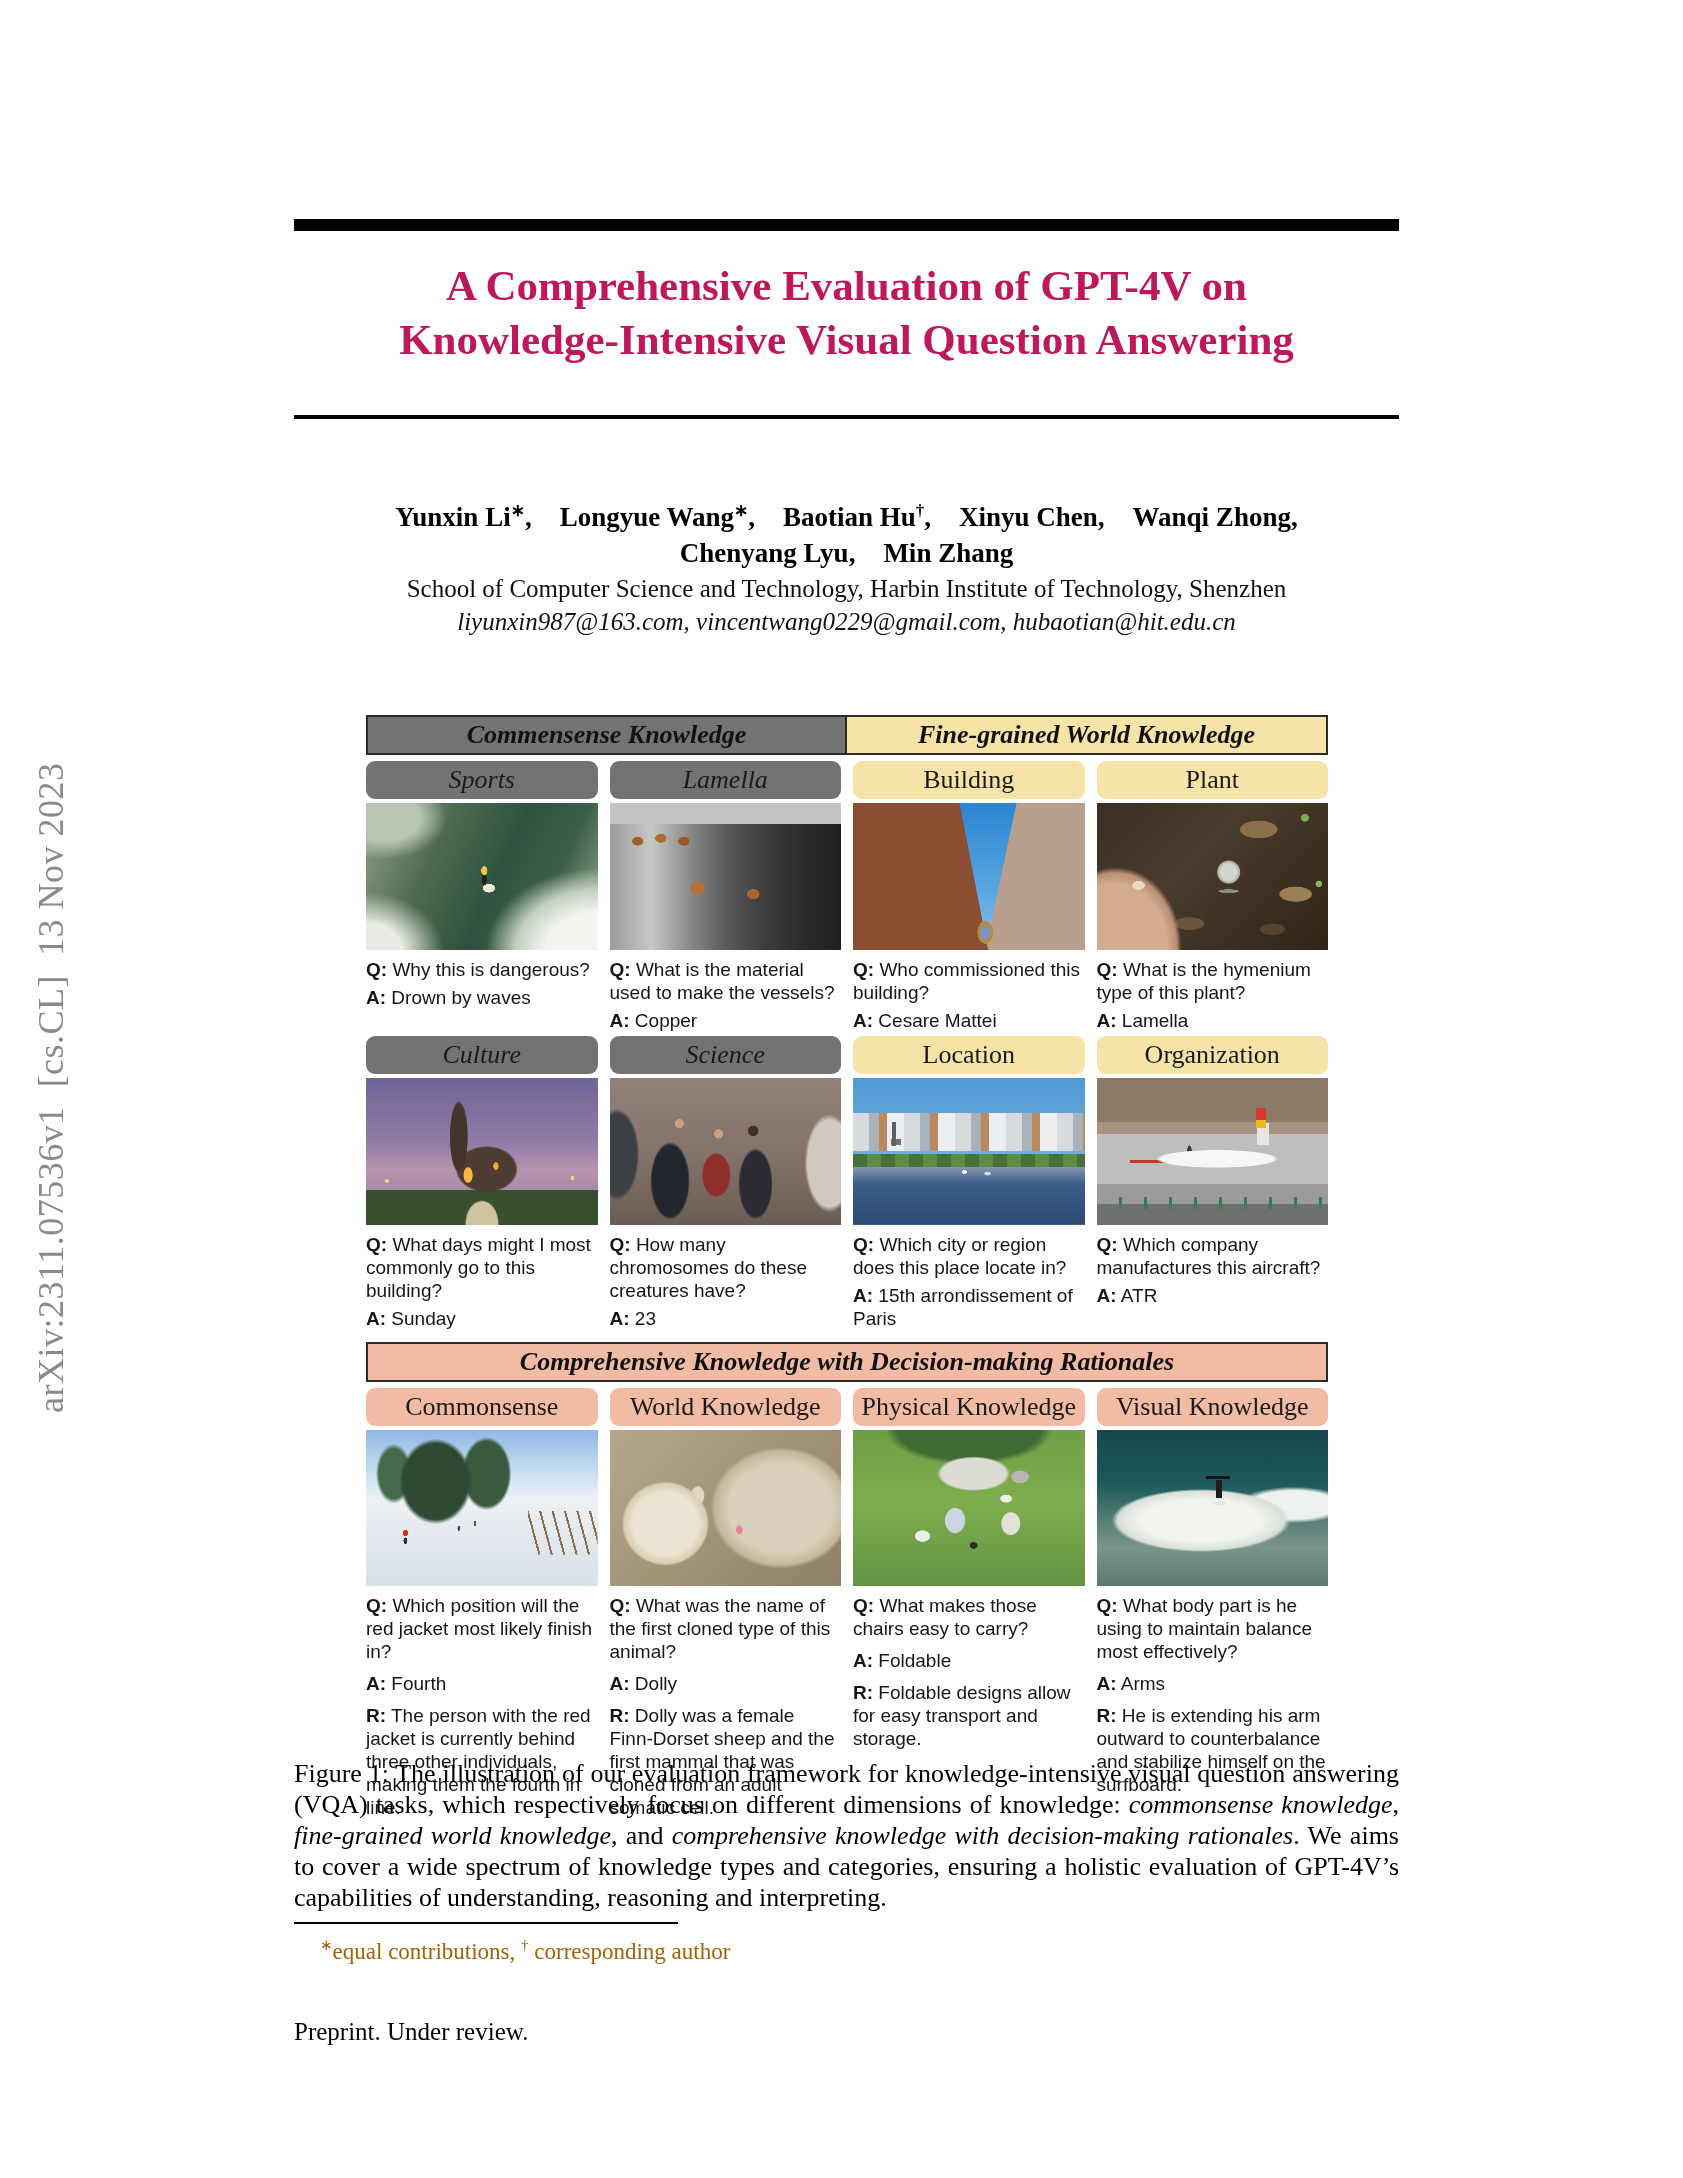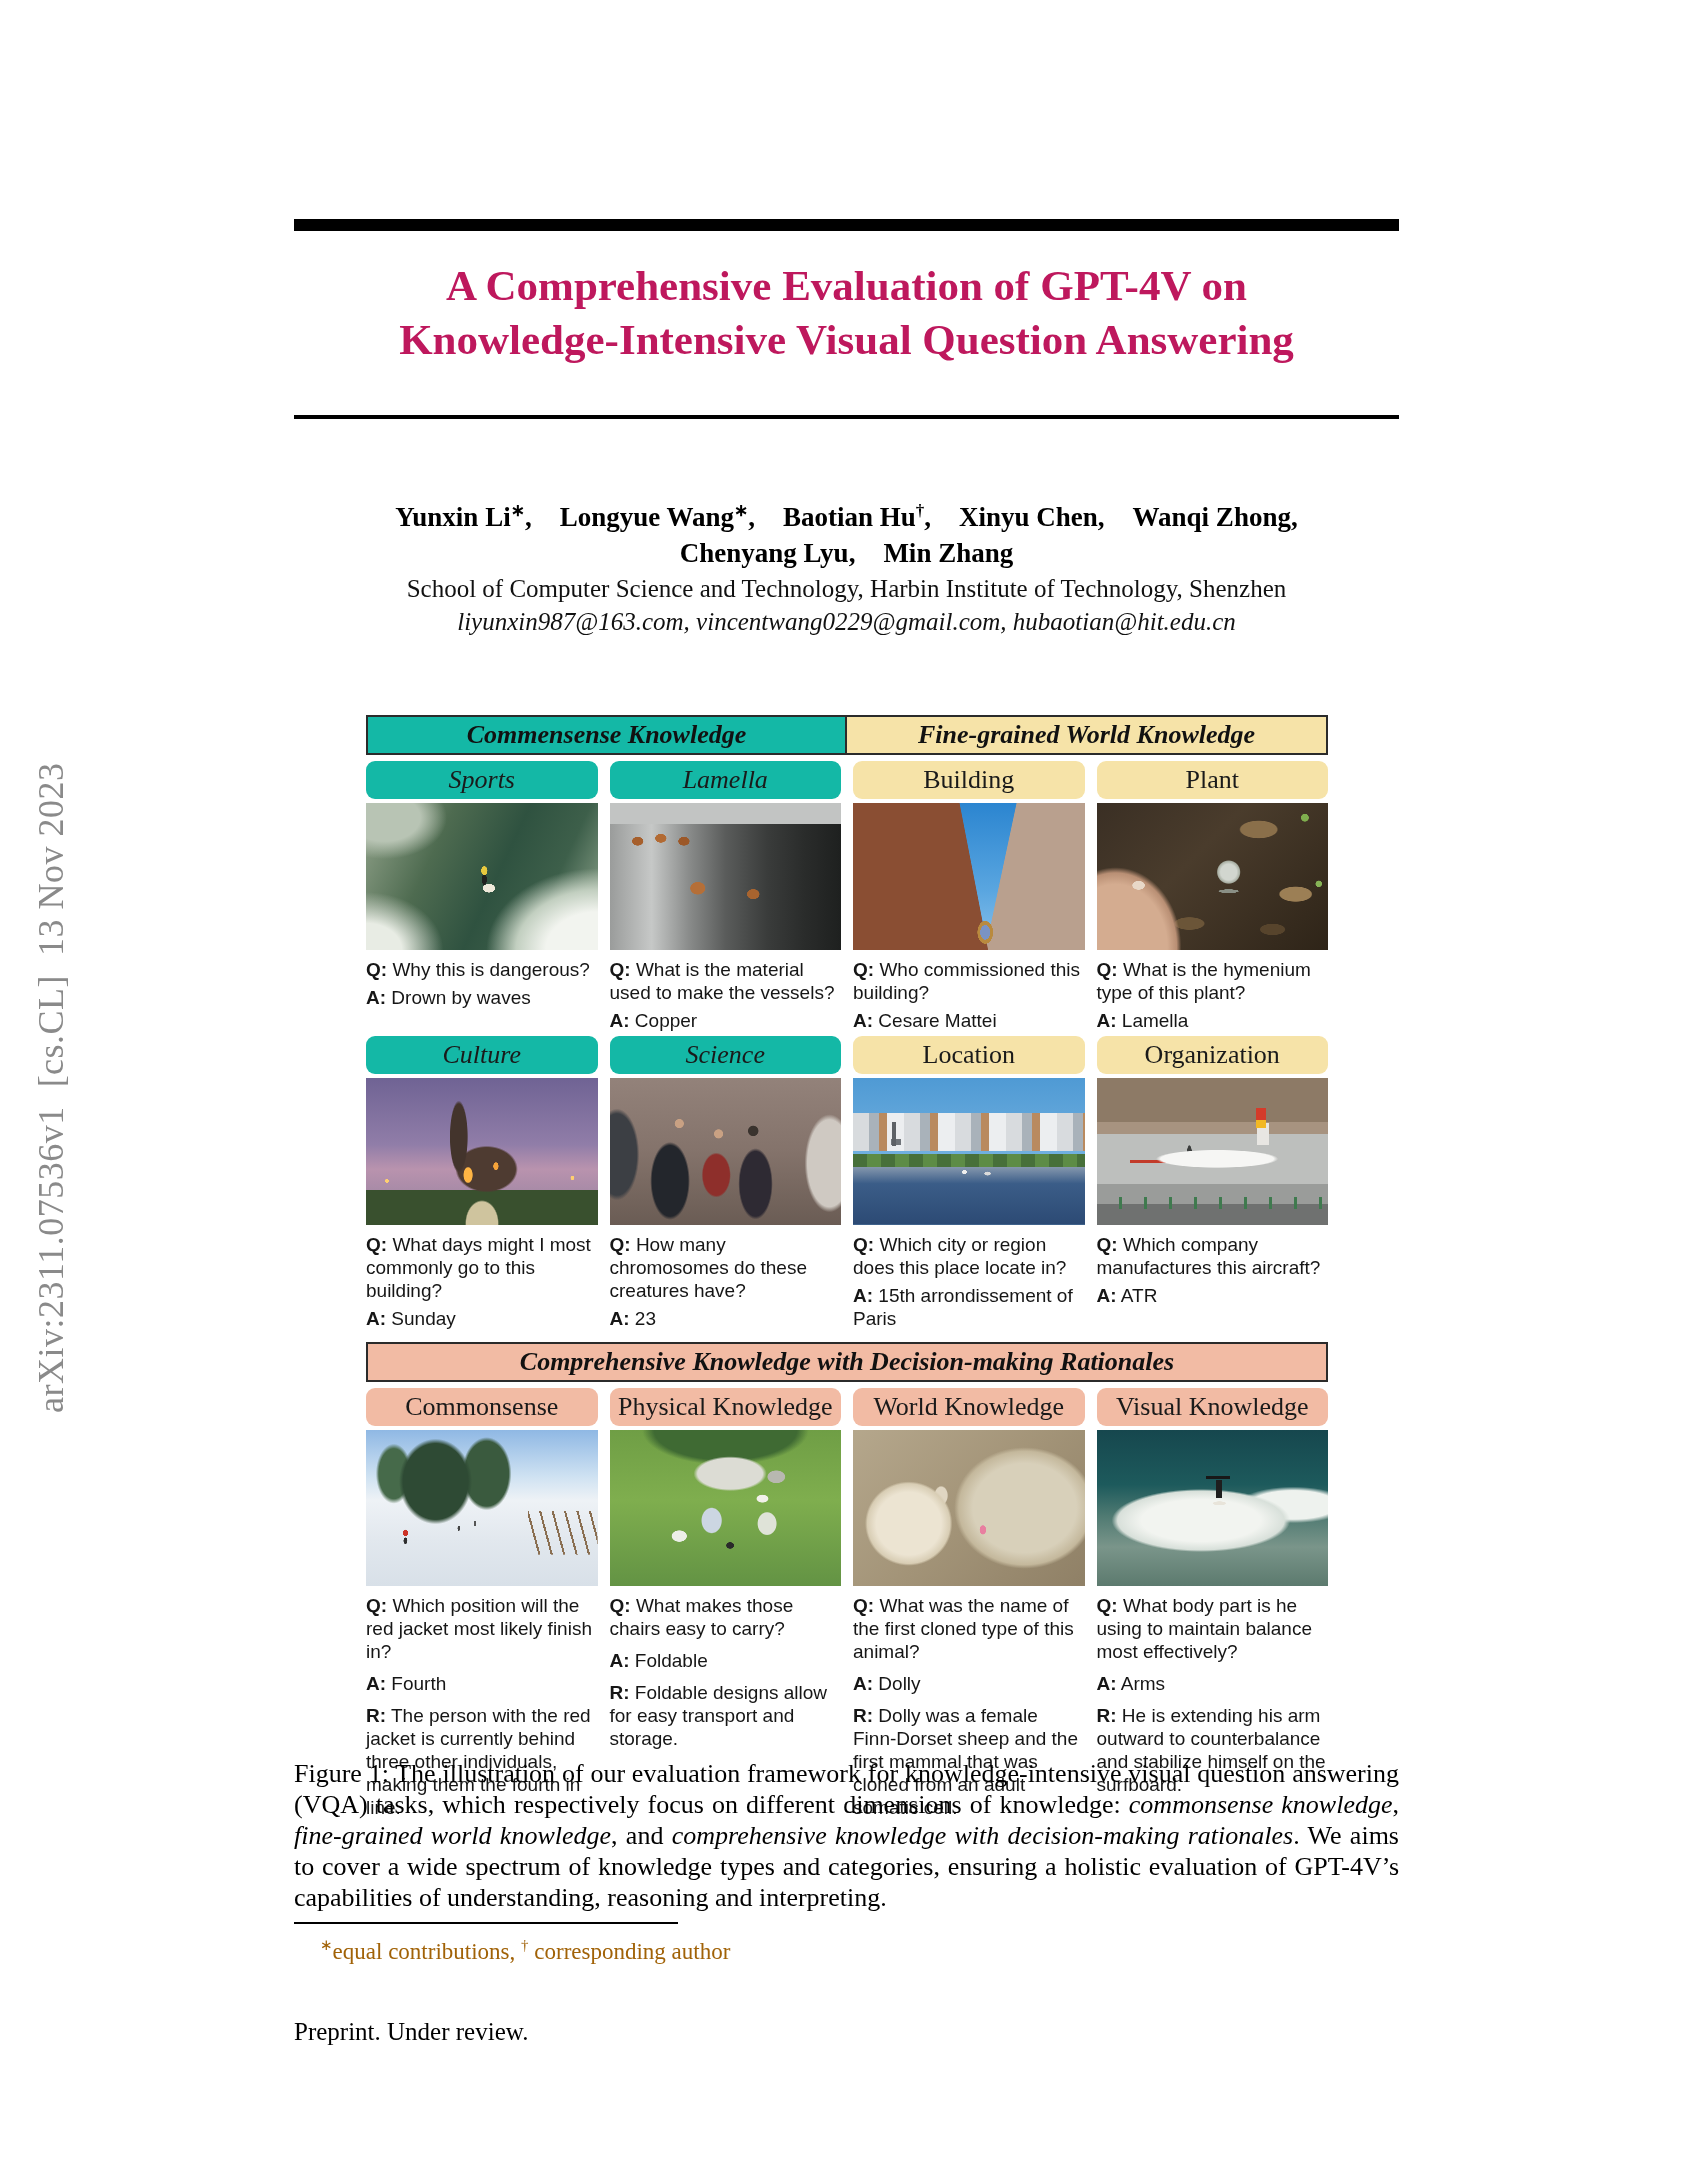--- a/index.html
+++ b/index.html
@@ -24,21 +24,21 @@
   .affil{font-size:25px;line-height:32px;margin-top:2px;}
   .emails{font-style:italic;font-size:25px;line-height:33px;}
 
   
   .figure{position:absolute;left:72px;top:715px;width:962px;}
   .band{box-sizing:border-box;border:2px solid #2b2b2b;height:40px;display:flex;align-items:center;justify-content:center;
     font-weight:bold;font-style:italic;font-size:26px;color:#111;}
   .band-split{display:flex;height:40px;margin-bottom:6px;}
   .band-split .band{width:50%;}
   .band-split .band + .band{border-left:none;}
-  .theme-green{background:#14b8a6;font-style:italic;}
+  .theme-green{background:#737373;font-style:italic;}
   .theme-yellow{background:#f6e3a8;}
   .theme-salmon{background:#f2bba4;}
   .band-full{margin:6px 0 6px 0;}
 
   .cards-grid{display:grid;grid-template-columns:repeat(4,1fr);column-gap:12px;}
   .pill{height:38px;border-radius:9px;display:flex;align-items:center;justify-content:center;
     font-size:26px;color:#1a1a1a;margin-bottom:4px;}
   .photo{width:100%;height:147px;margin-bottom:8px;background-repeat:no-repeat;}
   .row-c .photo{height:156px;}
   .qa{font-family:"Liberation Sans",sans-serif;font-size:19px;line-height:23px;color:#161616;padding-right:2px;}
@@ -291,42 +291,42 @@
             </div>
             <div class="photo ph-snow-trail"></div>
             <div class="qa">
               <p><b>Q:</b> Which position will the red jacket most likely finish in?</p>
               <p class="ans"><b>A:</b> Fourth</p>
               <p class="rat"><b>R:</b> The person with the red jacket is currently behind three other individuals, making them the fourth in line.</p>
             </div>
           </div>
           <div class="card">
             <div class="pill theme-salmon">
+              <span>World Knowledge</span>
+            </div>
+            <div class="photo ph-sheep"></div>
+            <div class="qa">
+              <p><b>Q:</b> What was the name of the first cloned type of this animal?</p>
+              <p class="ans"><b>A:</b> Dolly</p>
+              <p class="rat"><b>R:</b> Dolly was a female Finn-Dorset sheep and the first mammal that was cloned from an adult somatic cell.</p>
+            </div>
+          </div>
+          <div class="card">
+            <div class="pill theme-salmon">
               <span>Physical Knowledge</span>
             </div>
             <div class="photo ph-cow-chairs"></div>
             <div class="qa">
               <p><b>Q:</b> What makes those chairs easy to carry?</p>
               <p class="ans"><b>A:</b> Foldable</p>
               <p class="rat"><b>R:</b> Foldable designs allow for easy transport and storage.</p>
             </div>
           </div>
           <div class="card">
             <div class="pill theme-salmon">
-              <span>World Knowledge</span>
-            </div>
-            <div class="photo ph-sheep"></div>
-            <div class="qa">
-              <p><b>Q:</b> What was the name of the first cloned type of this animal?</p>
-              <p class="ans"><b>A:</b> Dolly</p>
-              <p class="rat"><b>R:</b> Dolly was a female Finn-Dorset sheep and the first mammal that was cloned from an adult somatic cell.</p>
-            </div>
-          </div>
-          <div class="card">
-            <div class="pill theme-salmon">
               <span>Visual Knowledge</span>
             </div>
             <div class="photo ph-surf-balance"></div>
             <div class="qa">
               <p><b>Q:</b> What body part is he using to maintain balance most effectively?</p>
               <p class="ans"><b>A:</b> Arms</p>
               <p class="rat"><b>R:</b> He is extending his arm outward to counterbalance and stabilize himself on the surfboard.</p>
             </div>
           </div>
         </div>

